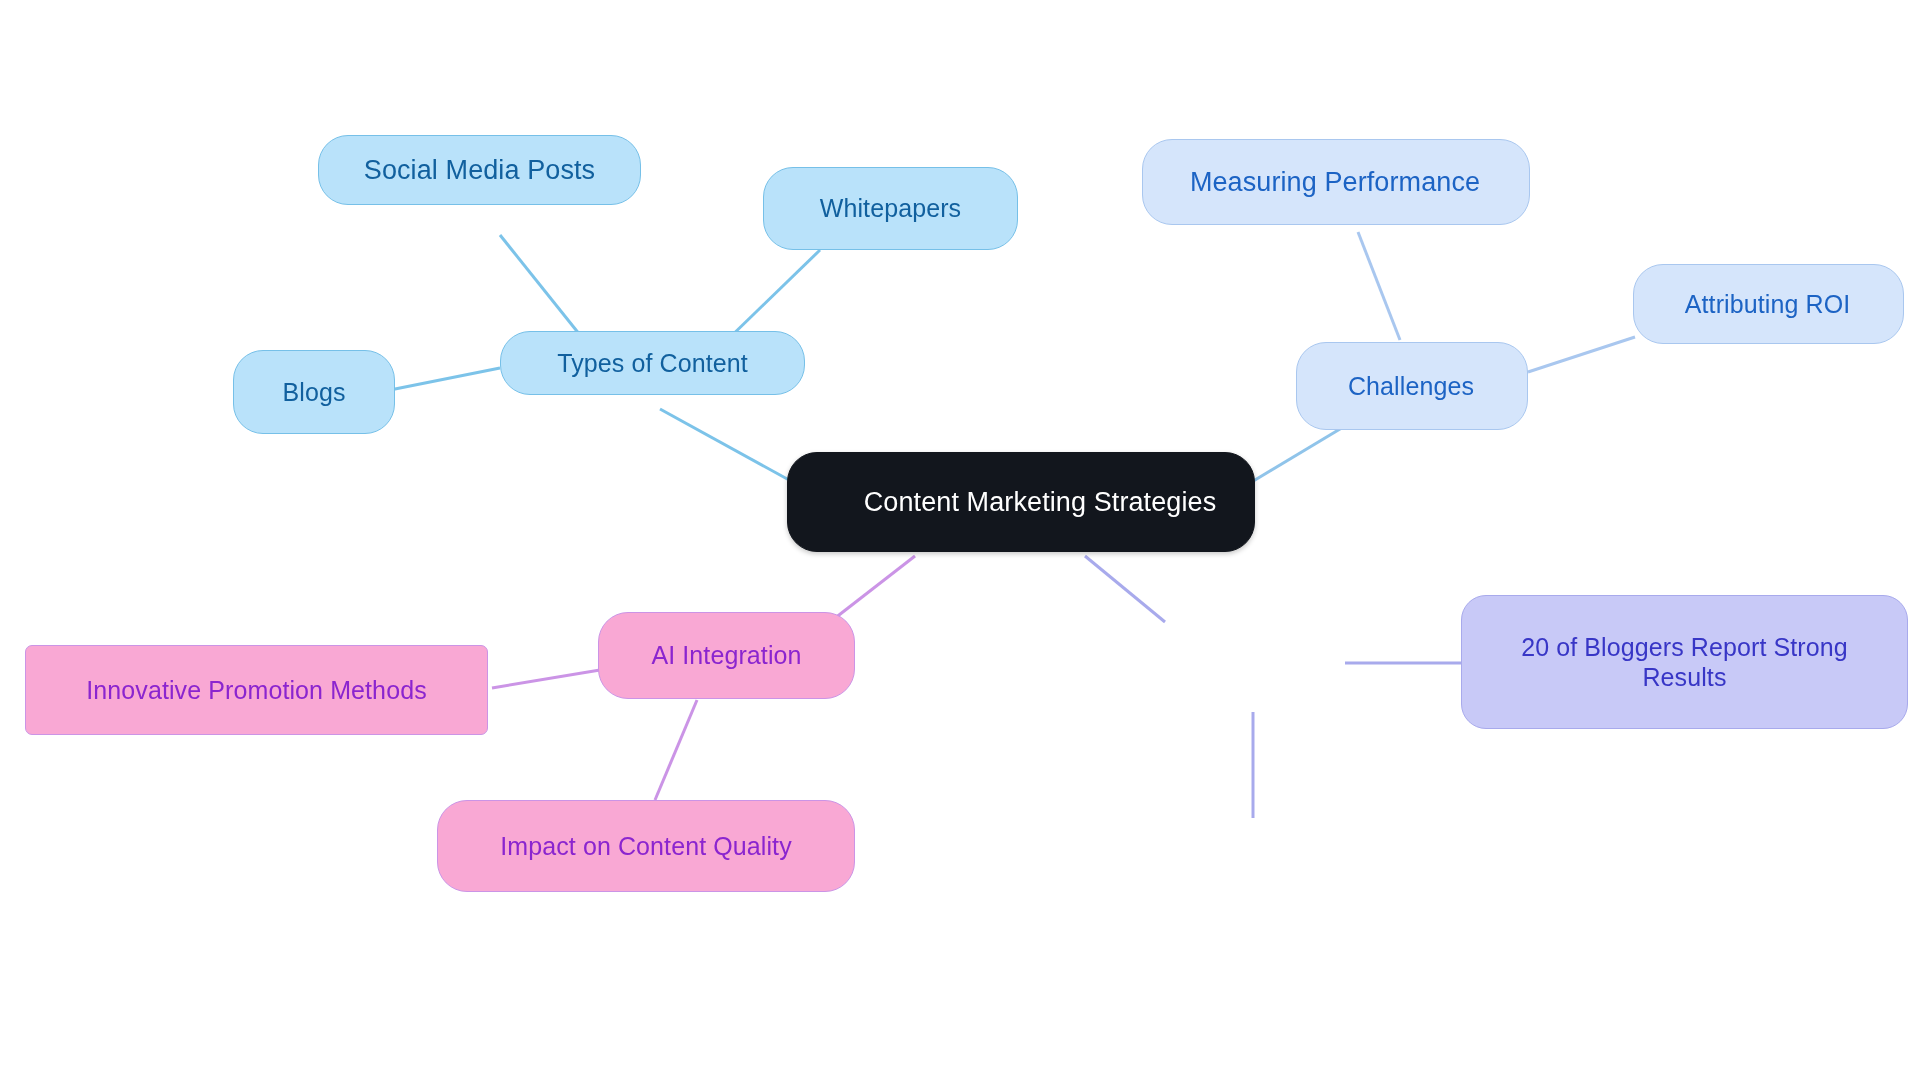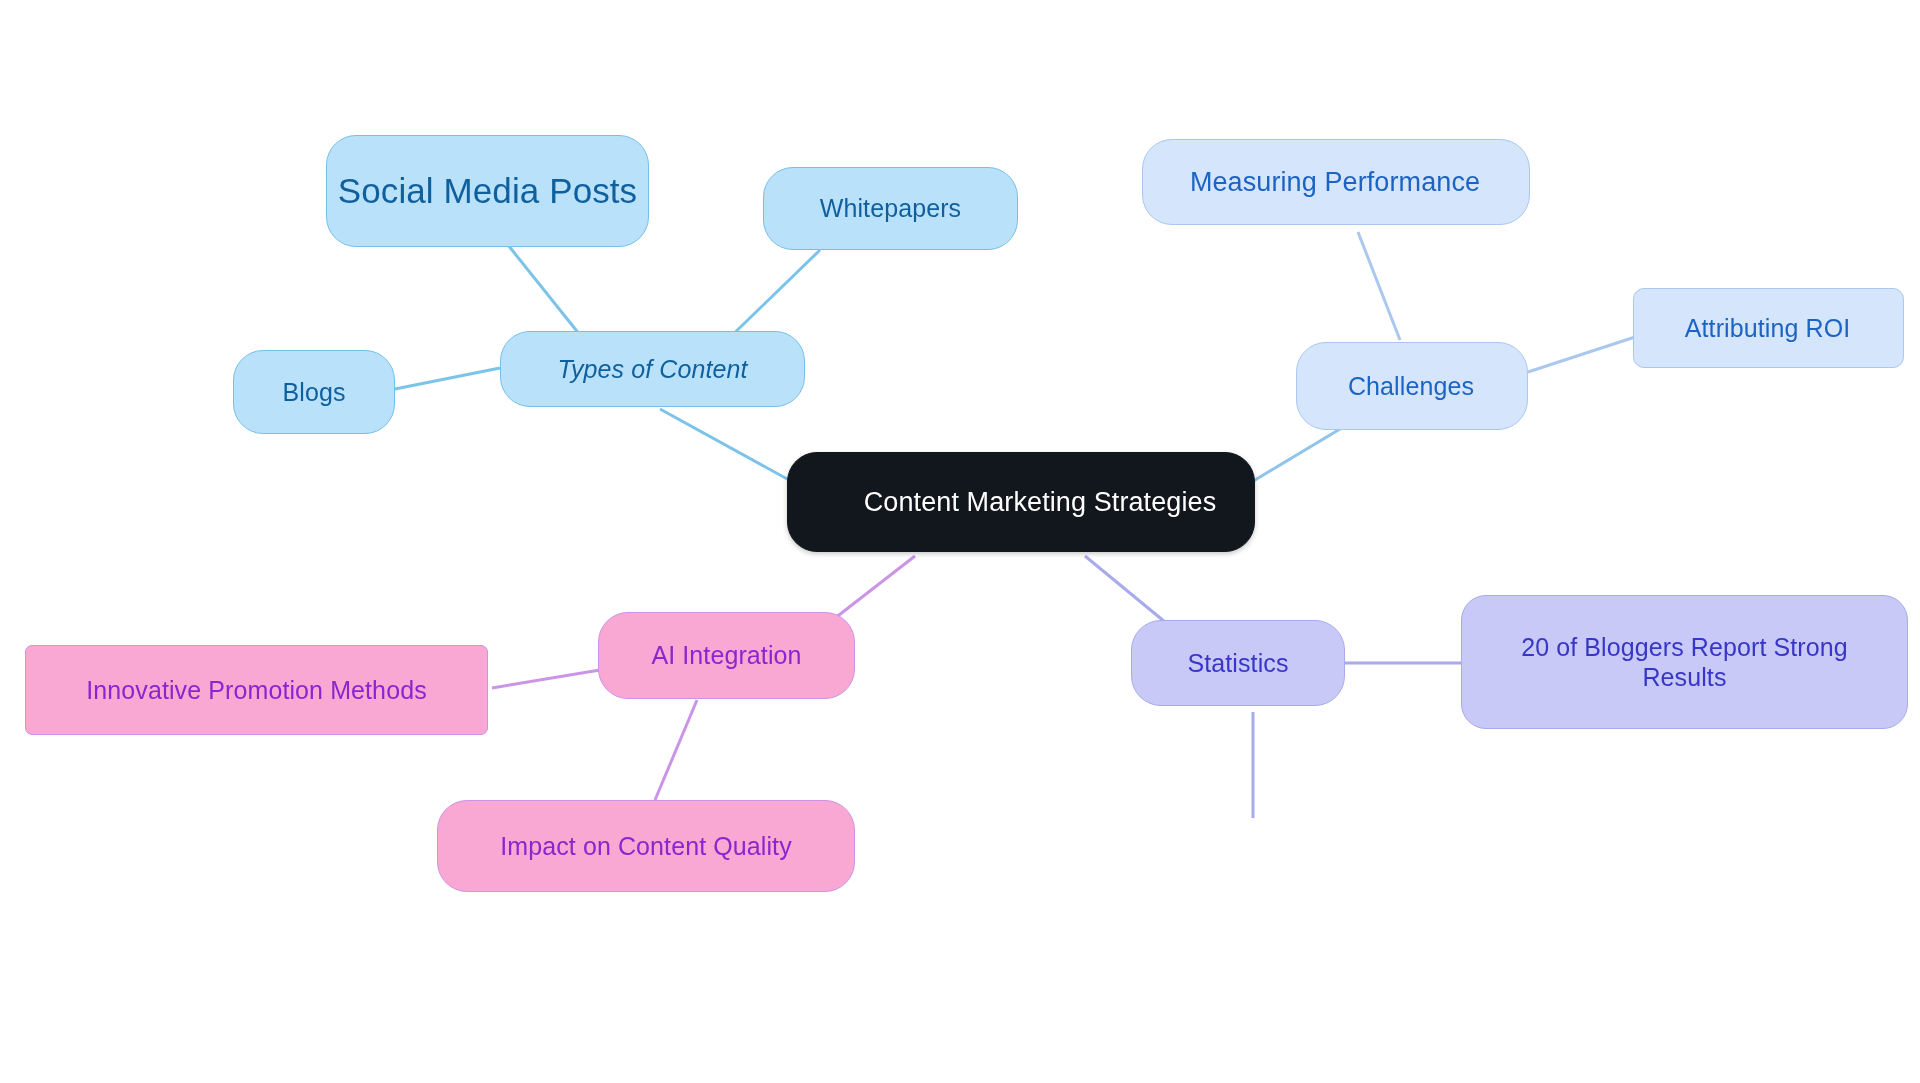--- a/index.html
+++ b/index.html
@@ -105,63 +105,60 @@
 
     <path d="M 1345 663 L 1463 663" stroke="#a8aaec" stroke-width="3" fill="none"></path>
 
     <path d="M 1253 712 L 1253 818" stroke="#a8aaec" stroke-width="3" fill="none"></path>
   </svg>
 
   <div class="node root" style="left:787px; top:452px; width:468px; height:100px;">
     <span>Content Marketing Strategies</span>
   </div>
 
-  <div class="node blue" style="left:500px; top:331px; width:305px; height:76px; font-size:25px;font-style:italic;">
+  <div class="node blue" style="left:500px; top:331px; width:305px; height:64px; font-size:25px;">
     <span>Types of Content</span>
   </div>
 
-  <div class="node blue" style="left:318px; top:135px; width:323px; height:112px; font-size:35px;margin-left:8px;">
+  <div class="node blue" style="left:318px; top:135px; width:323px; height:70px; font-size:27px;">
     <span>Social Media Posts</span>
   </div>
 
   <div class="node blue" style="left:763px; top:167px; width:255px; height:83px; font-size:25px;">
     <span>Whitepapers</span>
   </div>
 
   <div class="node blue" style="left:233px; top:350px; width:162px; height:84px; font-size:25px;">
     <span>Blogs</span>
   </div>
 
   <div class="node paleblue" style="left:1296px; top:342px; width:232px; height:88px; font-size:25px;">
     <span>Challenges</span>
   </div>
 
   <div class="node paleblue" style="left:1142px; top:139px; width:388px; height:86px; font-size:27px;">
     <span>Measuring Performance</span>
   </div>
 
-  <div class="node paleblue" style="left:1633px; top:288px; width:271px; height:80px; font-size:25px;border-radius:11px;">
+  <div class="node paleblue" style="left:1633px; top:264px; width:271px; height:80px; font-size:25px;">
     <span>Attributing ROI</span>
   </div>
 
   <div class="node violet" style="left:598px; top:612px; width:257px; height:87px; font-size:25px;">
     <span>AI Integration</span>
   </div>
 
   <div class="node violet" style="left:25px; top:645px; width:463px; height:90px; font-size:25px;border-radius:7px;">
     <span>Innovative Promotion Methods</span>
   </div>
 
   <div class="node violet" style="left:437px; top:800px; width:418px; height:92px; font-size:25px;">
     <span>Impact on Content Quality</span>
   </div>
 
-  <div class="node periwinkle" style="left:1131px; top:620px; width:214px; height:86px; font-size:25px;">
-    <span>Statistics</span>
-  </div>
 
   <div class="node periwinkle" style="left:1461px; top:595px; width:447px; height:134px; font-size:25px;border-radius:25px;">
     <span>20 of Bloggers Report Strong
 Results</span>
   </div>
 
 
 </div>
 
 </body></html>

